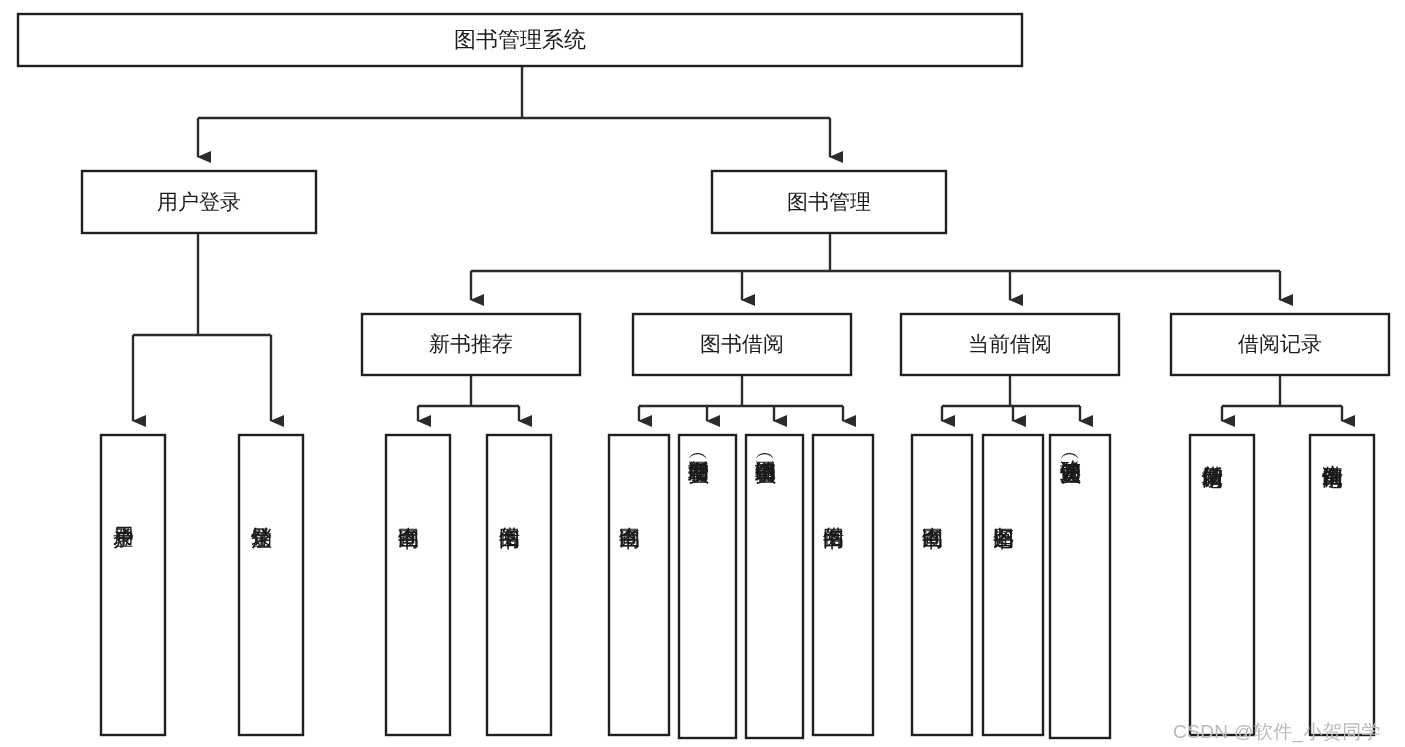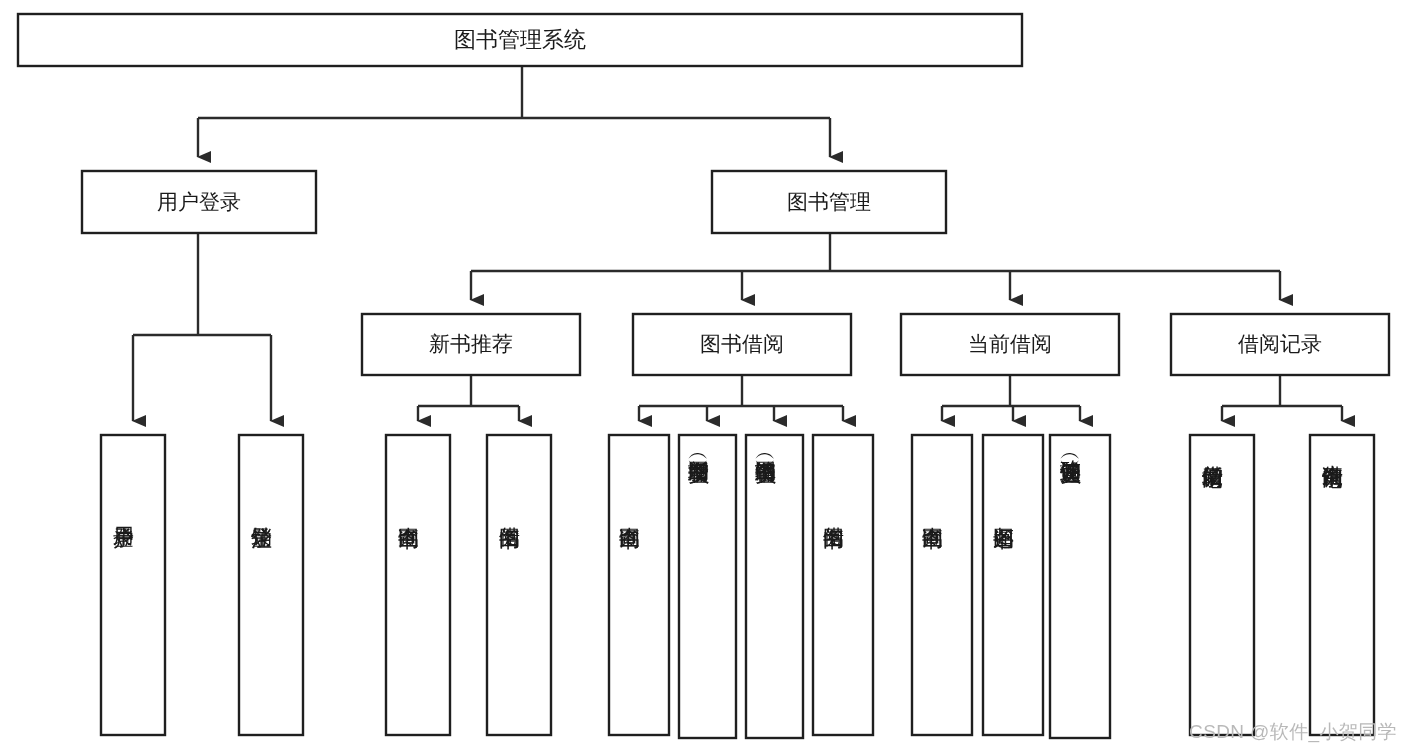--- a/index.html
+++ b/index.html
@@ -64,21 +64,21 @@
     line-height: 1.07em;
     color: #1a1a1a;
     writing-mode: vertical-rl;
     text-orientation: upright;
     white-space: nowrap;
     letter-spacing: 0.03em;
     pointer-events: none;
   }
   #watermark {
     position: absolute;
-    right: 8px;
+    right: 24px;
     bottom: 2px;
     font-family: "Liberation Sans", "DejaVu Sans", sans-serif;
     font-size: 19px;
     color: #b9b9b9;
     white-space: nowrap;
     letter-spacing: 0.02em;
   }
 </style>
 </head>
 <body>

